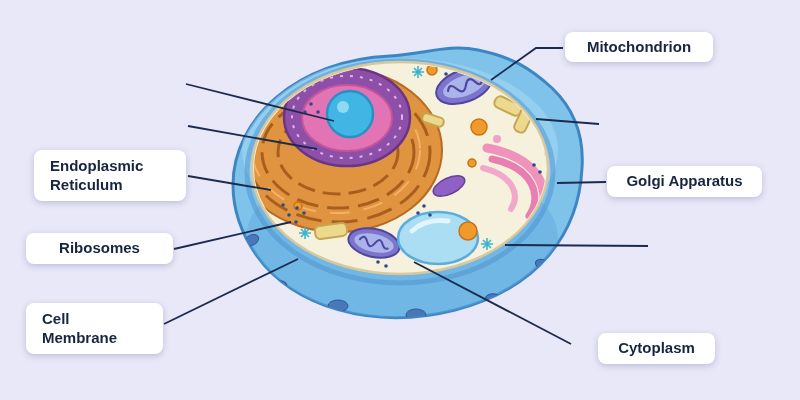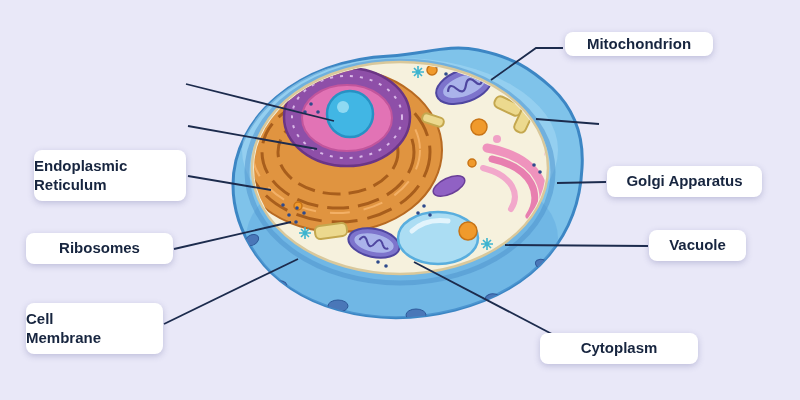--- a/index.html
+++ b/index.html
@@ -26,20 +26,21 @@
     font-weight:700;
     font-size:15px;
     line-height:1.25;
     color:#17253f;
     white-space:pre-line;
     text-align:center;
     box-sizing:border-box;
   }
   .label.multiline {
     justify-content:flex-start;
+    padding-left:16px;
     text-align:left;
   }
 </style>
 </head>
 <body>
 
 <div class="stage">
 
   <svg class="art" viewBox="0 0 800 400">
     <defs>
@@ -177,22 +178,21 @@
 
 
   <div class="label multiline" style="left:34px;top:150px;width:152px;height:51px">Endoplasmic
 Reticulum</div>
 
   <div class="label multiline" style="left:26px;top:303px;width:137px;height:51px">Cell
 Membrane</div>
 
   <div class="label" style="left:26px;top:233px;width:147px;height:31px">Ribosomes</div>
 
-  <div class="label" style="left:565px;top:32px;width:148px;height:24px">Mitochondrion</div>
+  <div class="label" style="left:565px;top:32px;width:148px;height:30px">Mitochondrion</div>
 
 
   <div class="label" style="left:607px;top:166px;width:155px;height:31px">Golgi Apparatus</div>
 
-  <div class="label" style="left:649px;top:230px;width:97px;height:31px">Vacuole</div>
 
-  <div class="label" style="left:540px;top:333px;width:158px;height:31px">Cytoplasm</div>
+  <div class="label" style="left:598px;top:333px;width:117px;height:31px">Cytoplasm</div>
 
 </div>
 
 </body></html>

